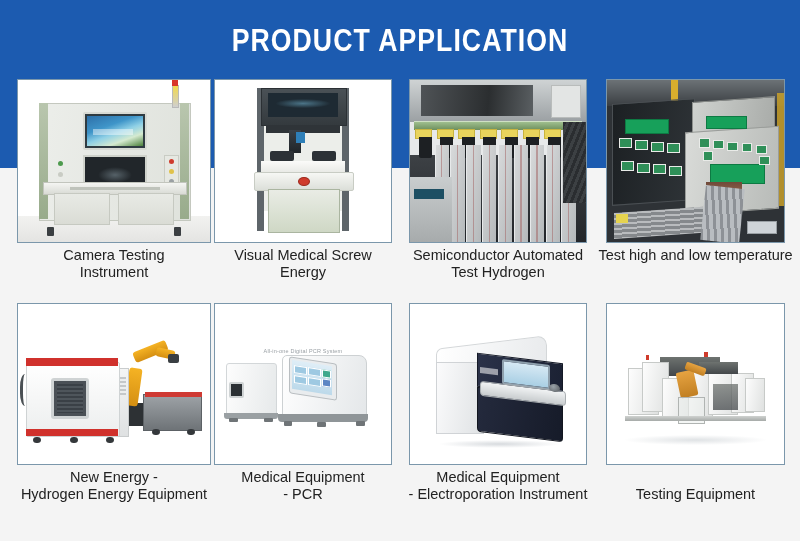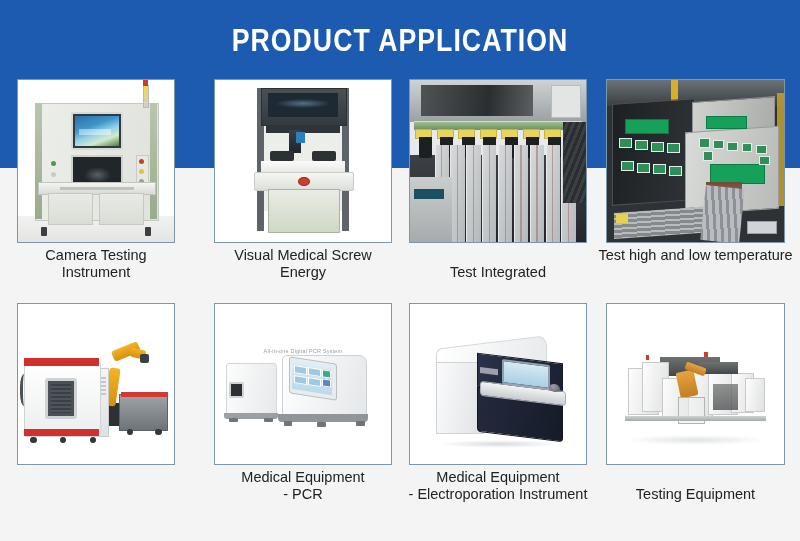--- a/index.html
+++ b/index.html
@@ -38,21 +38,21 @@
   .caption{
     position:absolute;left:-12px;width:calc(100% + 24px);
     text-align:center;color:#222222;
     font-size:14.5px;line-height:17px;
     font-family:"Liberation Sans","DejaVu Sans",sans-serif;
   }
 
   
   .r1{top:79px;height:164px;}
   .r2{top:303px;height:162px;}
-  .c1{left:17px;width:158px;}
+  .c1{left:17px;width:194px;}
   .c2{left:214px;width:178px;}
   .c3{left:409px;width:178px;}
   .c4{left:606px;width:179px;}
   .cap-r1{top:168px;}
   .cap-r2{top:166px;}
 
   .scene{position:absolute;inset:0;}
 
   
   .m1-floor{position:absolute;left:0;bottom:0;width:100%;height:16%;
@@ -364,22 +364,22 @@
           <div class="m3-rib" style="left:50%"></div>
           <div class="m3-rib" style="left:59%"></div>
           <div class="m3-rib" style="left:68%"></div>
           <div class="m3-rib" style="left:77%"></div>
           <div class="m3-rib" style="left:86%"></div>
           <div class="m3-leftbox"></div>
           <div class="m3-rightpanel"></div>
         </div>
       </div>
       <div class="caption cap-r1">
-        <br>
-        <span>Test Integrated</span>
+        <span>Semiconductor Automated</span><br>
+        <span>Test Hydrogen</span>
       </div>
     </div>
 
     <div class="card r1 c4">
       <div class="thumb">
         <div class="scene">
           <div class="m4-bg"></div>
           <div class="m4-ceil"></div>
           <div class="m4-yellowpost"></div>
           <div class="m4-yellowedge"></div>
@@ -433,20 +433,24 @@
           <div class="m5-redbot"></div>
           <div class="m5-door"></div>
           <div class="m5-hose"></div>
           <div class="m5-wheel" style="left:8%;top:83%;"></div>
           <div class="m5-wheel" style="left:27%;top:83%;"></div>
           <div class="m5-wheel" style="left:46%;top:83%;"></div>
           <div class="m5-wheel" style="right:8%;top:78%;"></div>
           <div class="m5-wheel" style="right:26%;top:78%;"></div>
         </div>
       </div>
+      <div class="caption cap-r2">
+        <span>New Energy -</span><br>
+        <span>Hydrogen Energy Equipment</span>
+      </div>
     </div>
 
     <div class="card r2 c2">
       <div class="thumb">
         <div class="scene">
           <div class="m6-bg"></div>
           <div class="m6-label">All-in-one Digital PCR System</div>
           <div class="m6-left"></div>
           <div class="m6-leftport"></div>
           <div class="m6-leftbase"></div>

